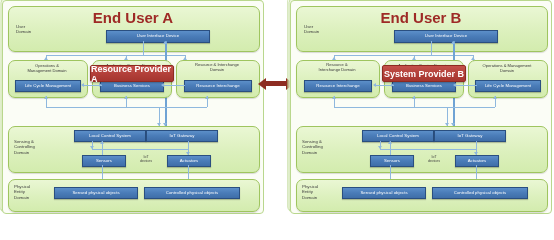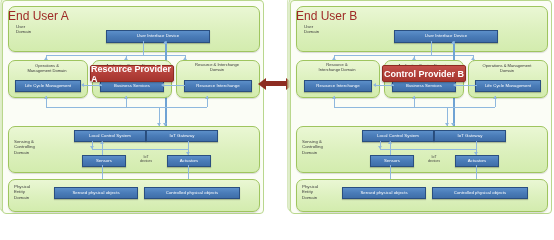--- a/index.html
+++ b/index.html
@@ -36,22 +36,22 @@
         letter-spacing:.05px;}
 
   
   .redbar{position:absolute;border:1px solid #8e2a22;border-radius:2px;
           background:linear-gradient(180deg,#c4524b 0%,#b3403a 50%,#a5352f 100%);
           color:#ffffff;font-size:9px;font-weight:bold;
           display:flex;align-items:center;justify-content:center;
           box-shadow:0 1px 2px rgba(0,0,0,.3);}
 
   
-  .eu{position:absolute;text-align:left;color:#9e2a26;
-      font-weight:normal;font-size:12px;}
+  .eu{position:absolute;text-align:center;color:#9e2a26;
+      font-weight:bold;font-size:15px;}
 
   
   .ln{position:absolute;background:#8fb8de;}
   .ln.v{width:1.4px;}
   .ln.h{height:1.4px;}
   .ln.thick{background:#6fa3d4;}
   .ln.v.thick{width:2px;}
   .ah{position:absolute;width:0;height:0;}
   .ah.up{border-left:2.6px solid transparent;border-right:2.6px solid transparent;
          border-bottom:3.4px solid #8fb8de;}
@@ -206,21 +206,21 @@
     <div class="domtitle" style="left:178px;top:64px;width:78px;">Operations &amp; Management
 Domain</div>
     <div class="blue" style="left:185px;top:80px;width:64px;height:10px;">Life Cycle Management</div>
 
     <div class="ln h" style="left:84px;top:85px;width:20px;"></div>
     <div class="ah left" style="left:83px;top:83.4px;"></div>
     <div class="ah right" style="left:100.5px;top:83.4px;"></div>
     <div class="ln h" style="left:164px;top:85px;width:23px;"></div>
     <div class="ah left" style="left:163px;top:83.4px;"></div>
 
-    <div class="redbar" style="left:92px;top:65px;width:82px;height:15px;">Control Provider B</div>
+    <div class="redbar" style="left:92px;top:65px;width:82px;height:15px;">System Provider B</div>
 
     <div class="ln v" style="left:44px;top:96px;height:11px;"></div>
     <div class="ah up" style="left:42.2px;top:96px;"></div>
     <div class="ln v" style="left:124px;top:96px;height:11px;"></div>
     <div class="ah up" style="left:122.2px;top:96px;"></div>
     <div class="ln v" style="left:205px;top:96px;height:11px;"></div>
     <div class="ah up" style="left:203.2px;top:96px;"></div>
     <div class="ln h" style="left:44px;top:107px;width:161px;"></div>
     <div class="ln v" style="left:157px;top:107px;height:19px;"></div>
     <div class="ah down" style="left:155.2px;top:123px;"></div>

